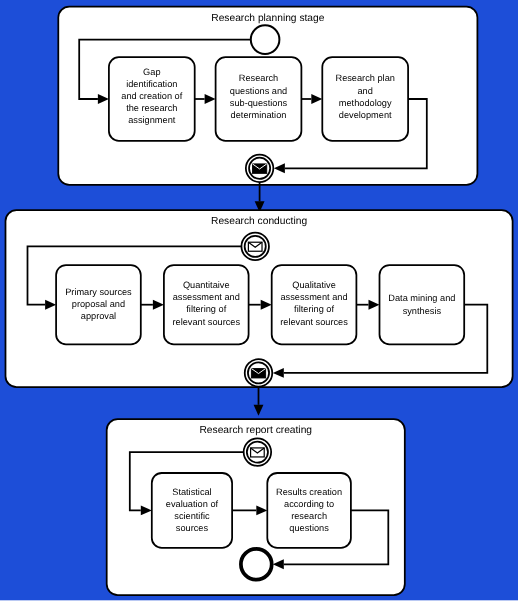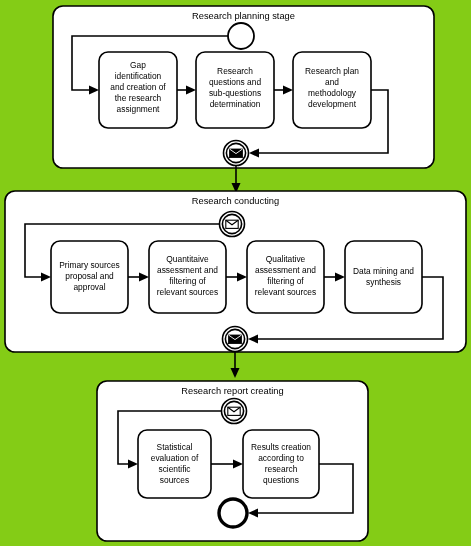--- a/index.html
+++ b/index.html
@@ -4,21 +4,21 @@
 <style>
   html, body {
     margin: 0;
     padding: 0;
     background: #ffffff;
   }
   #diagram-root {
     position: relative;
     width: 471px;
     height: 546px;
-    background: #84cc16;
+    background: #1d4ed8;
     font-family: "Liberation Sans", sans-serif;
     overflow: hidden;
   }
   svg.layer {
     position: absolute;
     left: 0;
     top: 0;
     width: 471px;
     height: 550px;
   }

